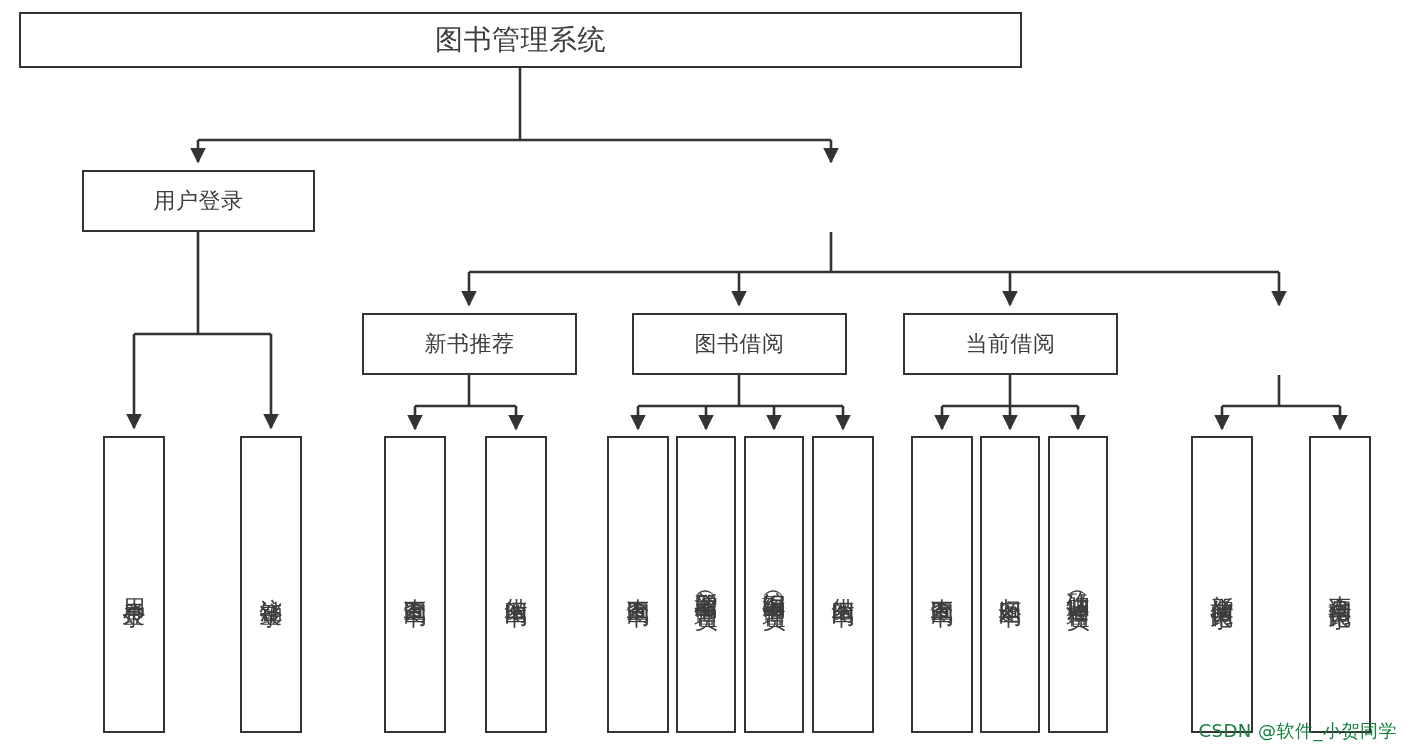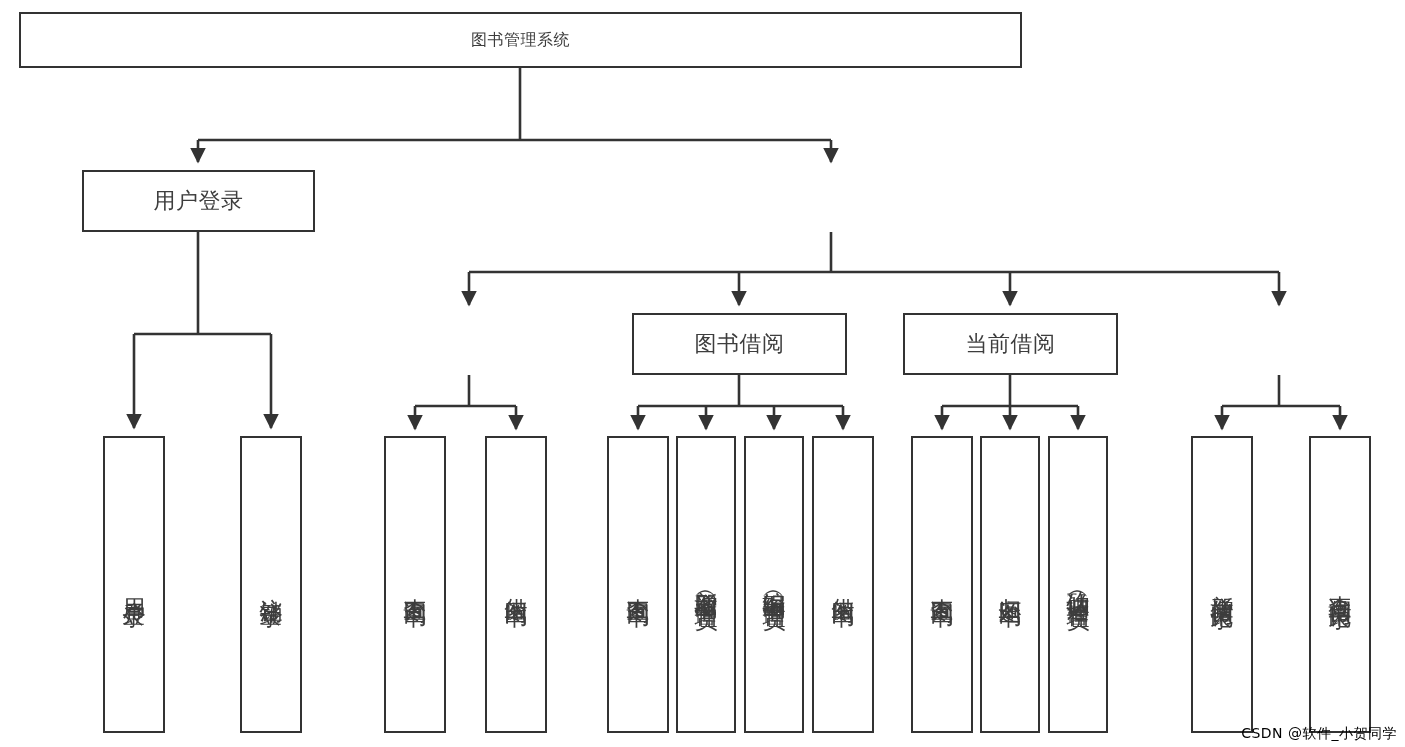--- a/index.html
+++ b/index.html
@@ -52,28 +52,28 @@
   }
   .node.vert .label {
     writing-mode: vertical-rl;
     text-orientation: upright;
     font-size: 23px;
     letter-spacing: 2.5px;
     line-height: 1;
     max-height: 100%;
   }
   .node.root .label {
-    font-size: 16px;
+    font-size: 28px;
   }
   .watermark {
     position: absolute;
     right: 8px;
     bottom: 4px;
-    font-size: 14px;
-    color: #000000;
+    font-size: 18px;
+    color: #15803d;
     white-space: nowrap;
     letter-spacing: 0.5px;
   }
 </style>
 </head>
 <body>
 
 <div id="canvas">
 
   <svg id="wires" viewBox="0 0 1405 747" xmlns="http://www.w3.org/2000/svg">
@@ -127,20 +127,23 @@
   </svg>
 
   <div class="node horiz root" style="left:19px; top:12px; width:1003px; height:56px;">
     <span class="label">图书管理系统</span>
   </div>
 
   <div class="node horiz" style="left:82px; top:170px; width:233px; height:62px;">
     <span class="label">用户登录</span>
   </div>
 
+  <div class="node horiz" style="left:362px; top:313px; width:215px; height:62px;">
+    <span class="label">新书推荐</span>
+  </div>
   <div class="node horiz" style="left:632px; top:313px; width:215px; height:62px;">
     <span class="label">图书借阅</span>
   </div>
   <div class="node horiz" style="left:903px; top:313px; width:215px; height:62px;">
     <span class="label">当前借阅</span>
   </div>
 
   <div class="node vert" style="left:103px; top:436px; width:62px; height:297px;">
     <span class="label">用户登录</span>
   </div>

